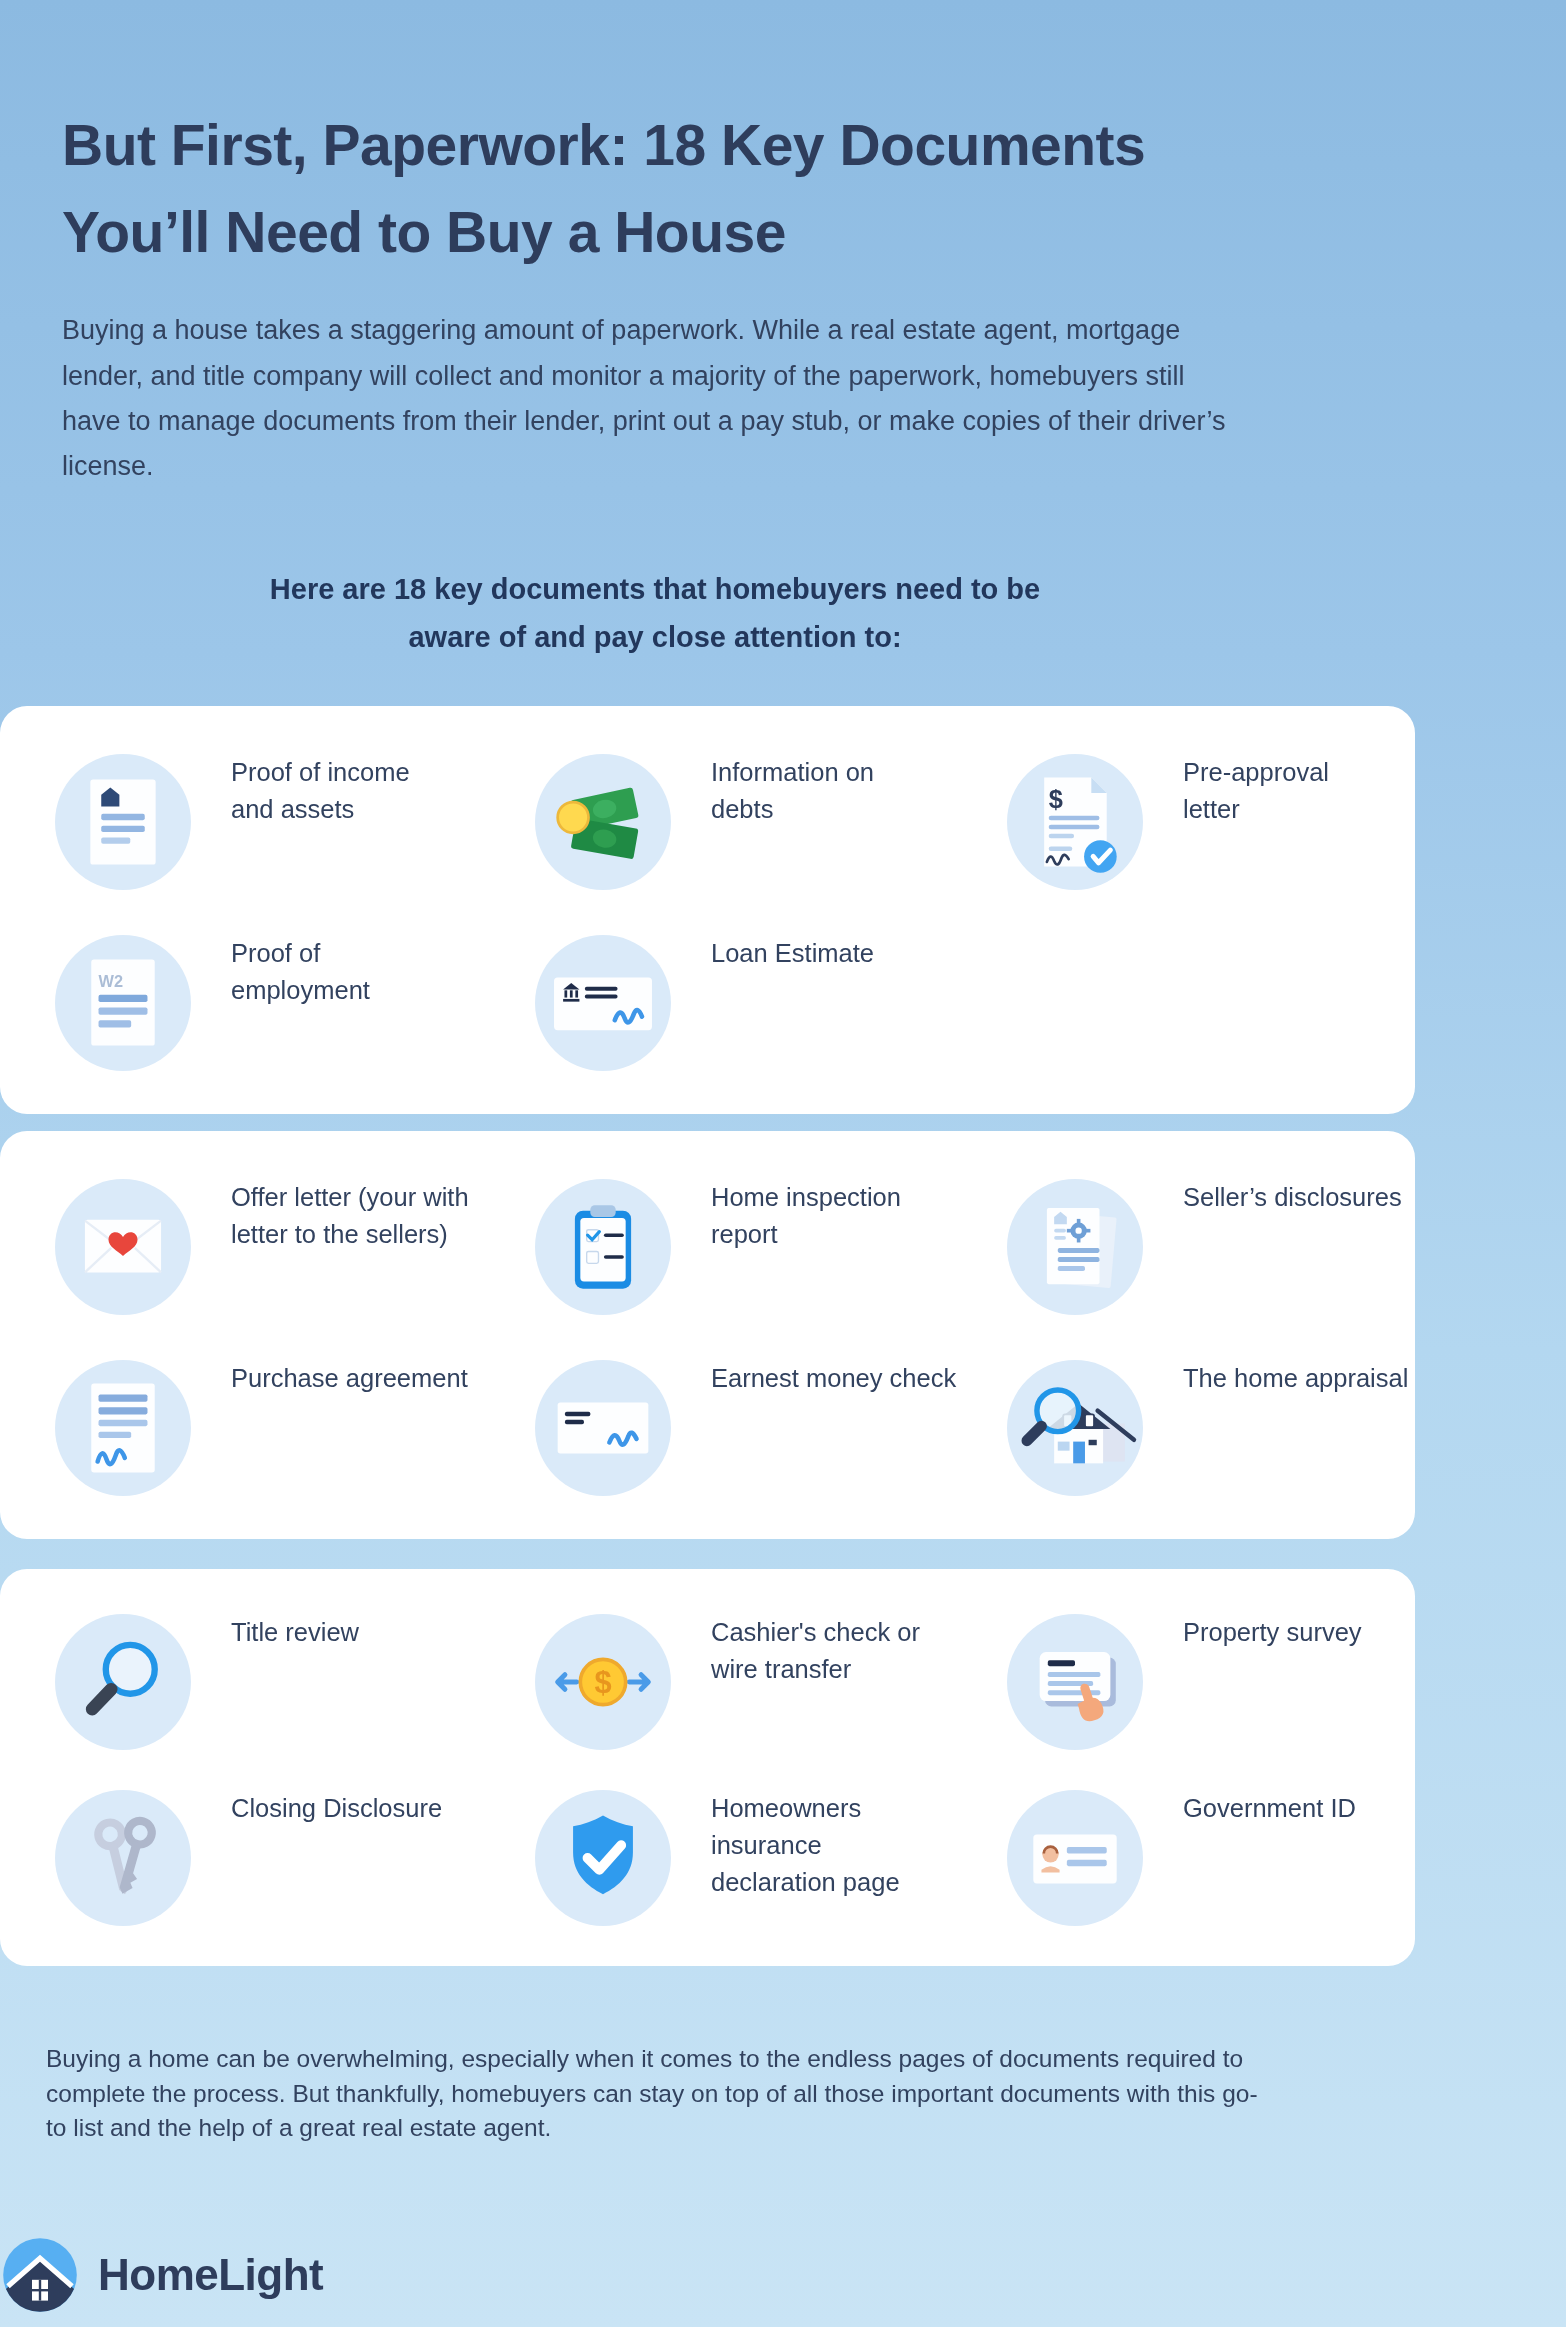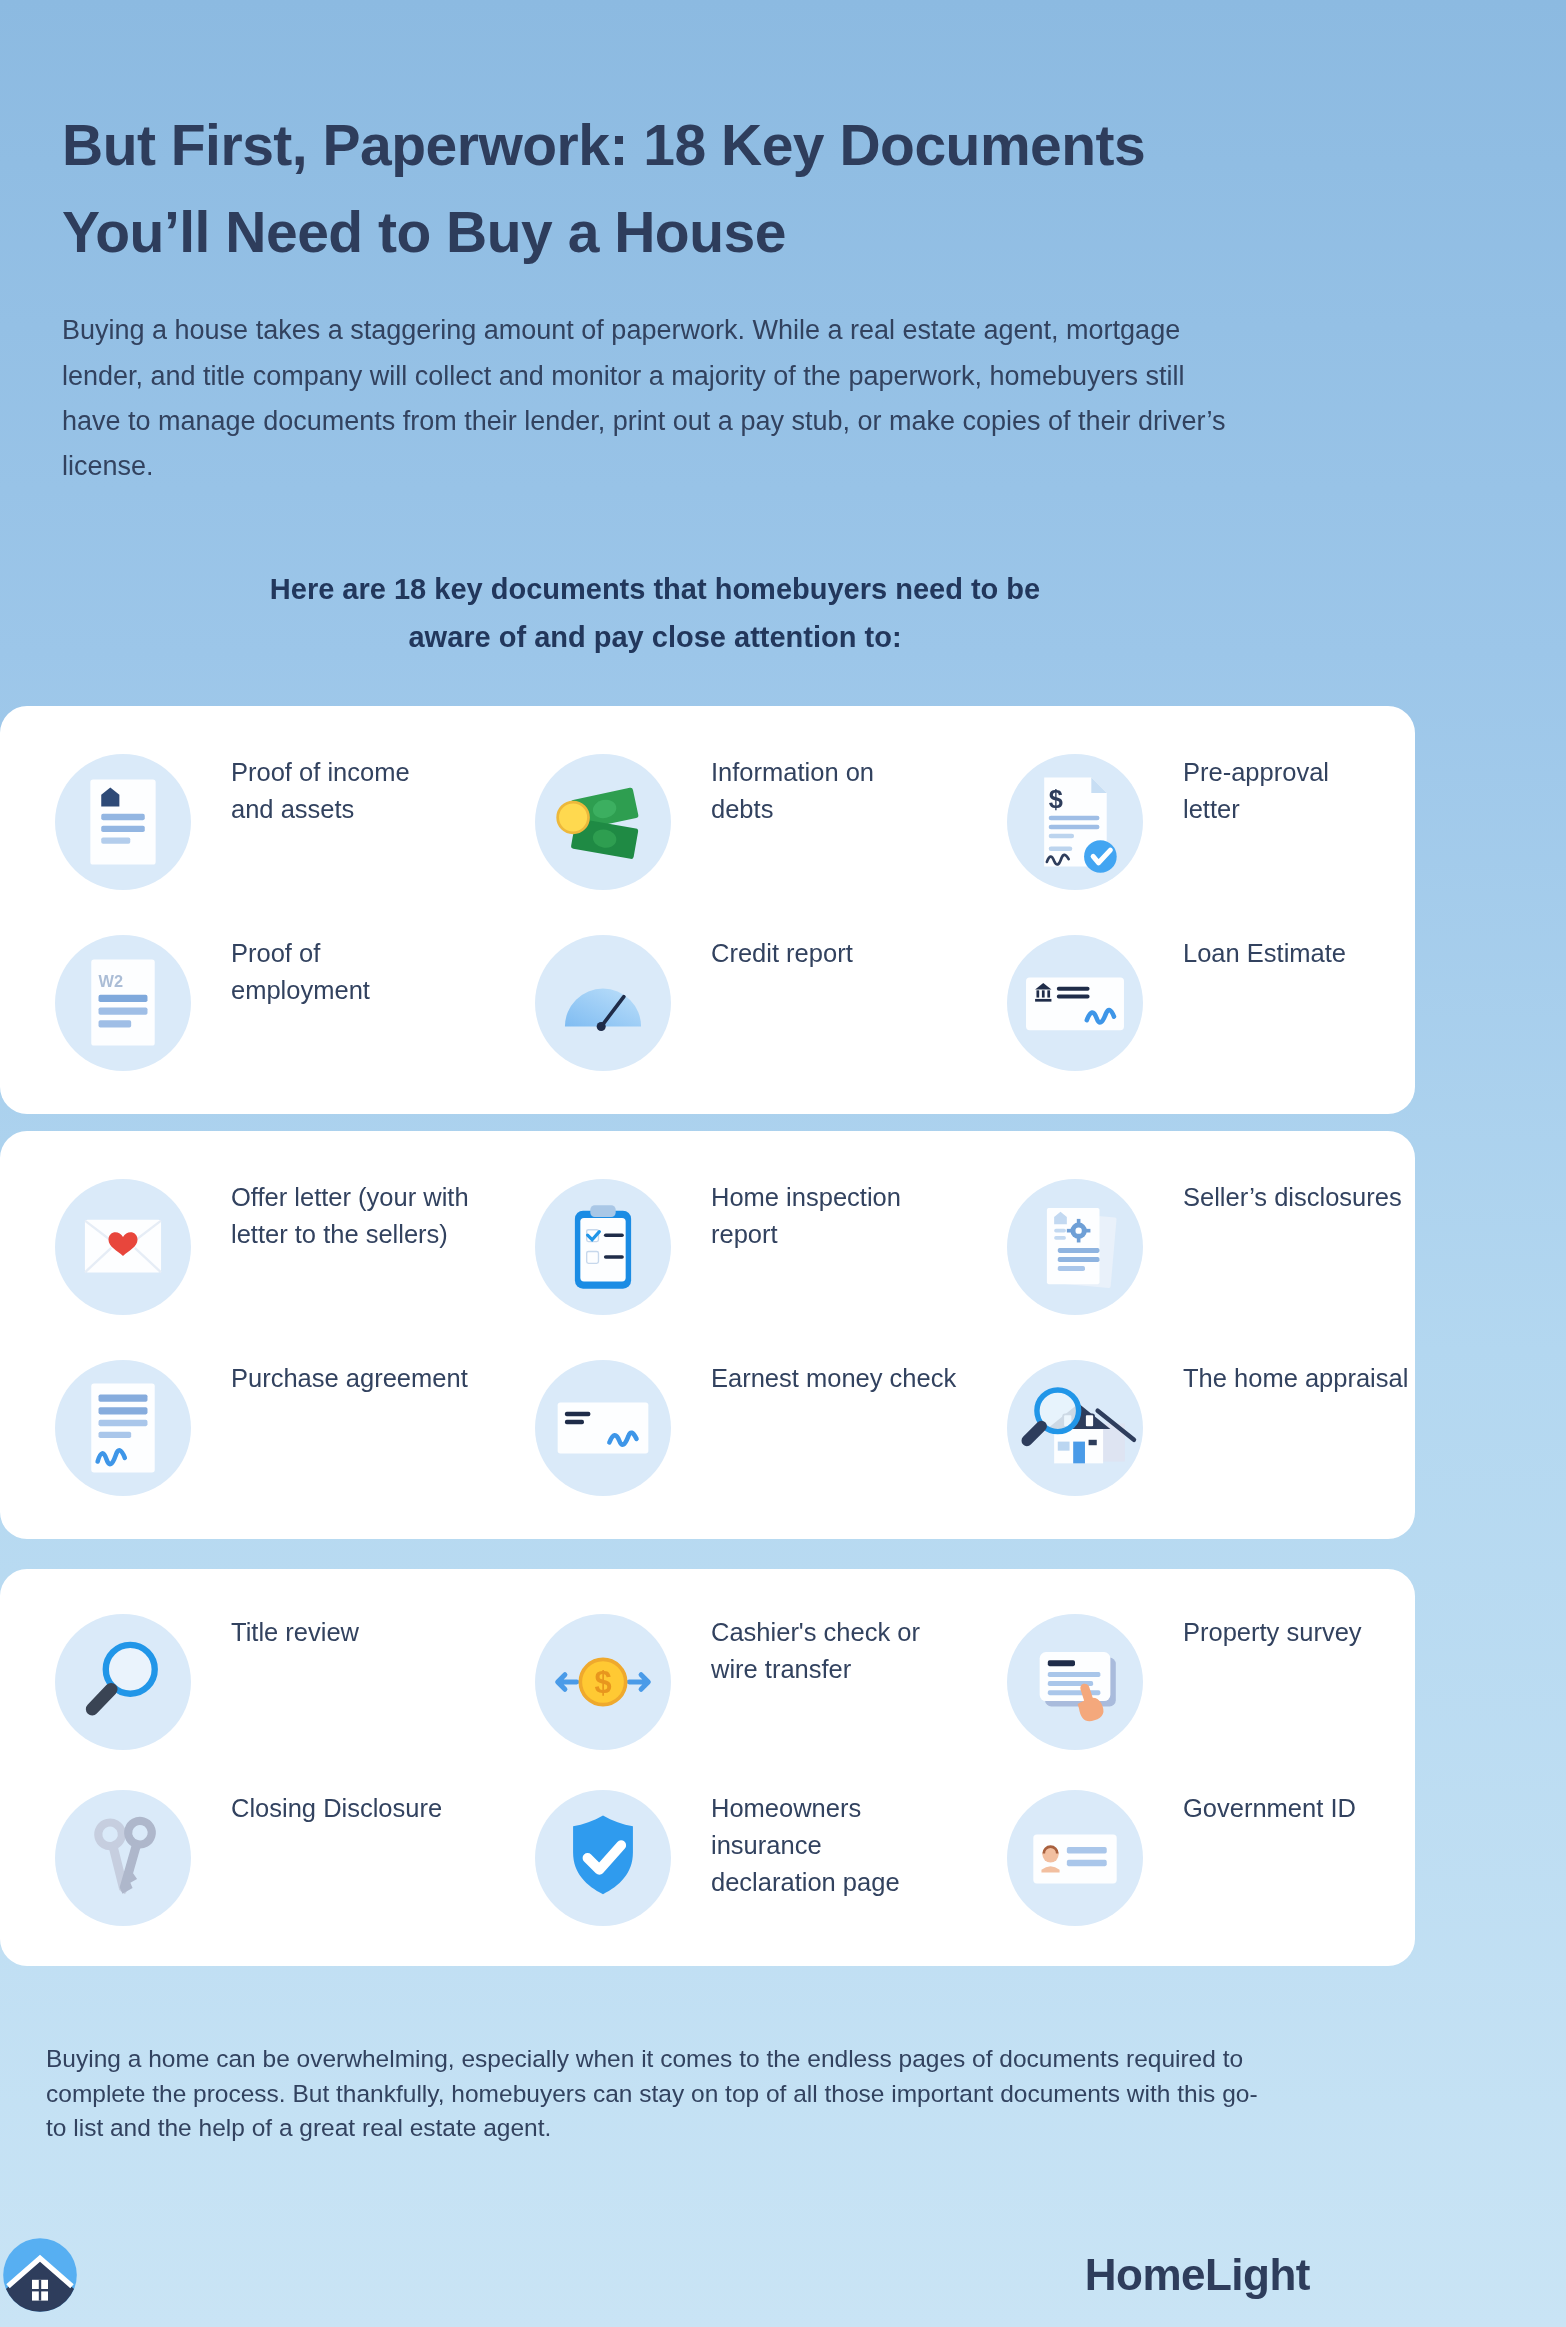--- a/index.html
+++ b/index.html
@@ -36,21 +36,21 @@
   }
   .glyph{width:136px;height:136px;overflow:visible;display:block;}
   .label{font-size:25.5px;color:#32425F;line-height:1.45;}
   .lw180{max-width:164px}.lw200{max-width:182px}.lw215{max-width:195px}
   .lw230{max-width:209px}.lw250{max-width:227px}.lw255{max-width:232px}
   .lw280{max-width:255px}.lw300{max-width:273px}.lw330{max-width:300px}
   .outro{
     margin:76px auto 0 auto;max-width:1218px;padding:0 32px;
     color:#32425F;font-size:24.5px;line-height:1.42;
   }
-  .logo-row{display:flex;align-items:center;justify-content:space-between;margin-top:89px;gap:18px;}
+  .logo-row{display:flex;align-items:center;justify-content:flex-start;margin-top:89px;gap:18px;}
   .brand{color:#2E3D5C;font-size:44px;font-weight:600;letter-spacing:-0.5px;}
 </style>
 </head>
 <body>
 
 <div class="page">
 
   <div class="title">
     <div>But First, Paperwork: 18 Key Documents</div>
     <div>You’ll Need to Buy a House</div>
@@ -118,36 +118,20 @@
             <rect x="40" y="27" width="70" height="95" rx="3" fill="#FDFEFF"></rect>
             <text x="48" y="57" font-size="18" font-weight="bold" fill="#ABBDD6">W2</text>
             <rect x="48" y="66" width="54" height="8" rx="2" fill="#7FA9DC"></rect>
             <rect x="48" y="80" width="54" height="8" rx="2" fill="#9FBEE6"></rect>
             <rect x="48" y="94" width="36" height="8" rx="2" fill="#9FBEE6"></rect>
           </svg>
         </div>
         <div class="label lw180">Proof of employment</div>
       </div>
 
-      <div class="item">
-        <div class="icon-circle">
-          <svg class="glyph" viewBox="0 0 150 150">
-            <defs>
-              <linearGradient id="grad-gauge" x1="0" y1="1" x2="1" y2="0">
-                <stop offset="0" stop-color="#7FBCF2"></stop>
-                <stop offset="1" stop-color="#BEE0FA"></stop>
-              </linearGradient>
-            </defs>
-            <path d="M33 101 a42 42 0 0 1 84 0 z" fill="url(#grad-gauge)"></path>
-            <line x1="73" y1="101" x2="98" y2="68" stroke="#1F2C49" stroke-width="4" stroke-linecap="round"></line>
-            <circle cx="73" cy="101" r="5" fill="#1F2C49"></circle>
-          </svg>
-        </div>
-        <div class="label lw280">Credit report</div>
-      </div>
 
       <div class="item">
         <div class="icon-circle">
           <svg class="glyph" viewBox="0 0 150 150">
             <rect x="21" y="47" width="108" height="58" rx="4" fill="#FDFEFF"></rect>
             <g fill="#1F2C49">
               <path d="M31 60 l9 -7 9 7 z"></path>
               <rect x="32.5" y="61" width="3" height="8"></rect>
               <rect x="38.5" y="61" width="3" height="8"></rect>
               <rect x="44.5" y="61" width="3" height="8"></rect>

